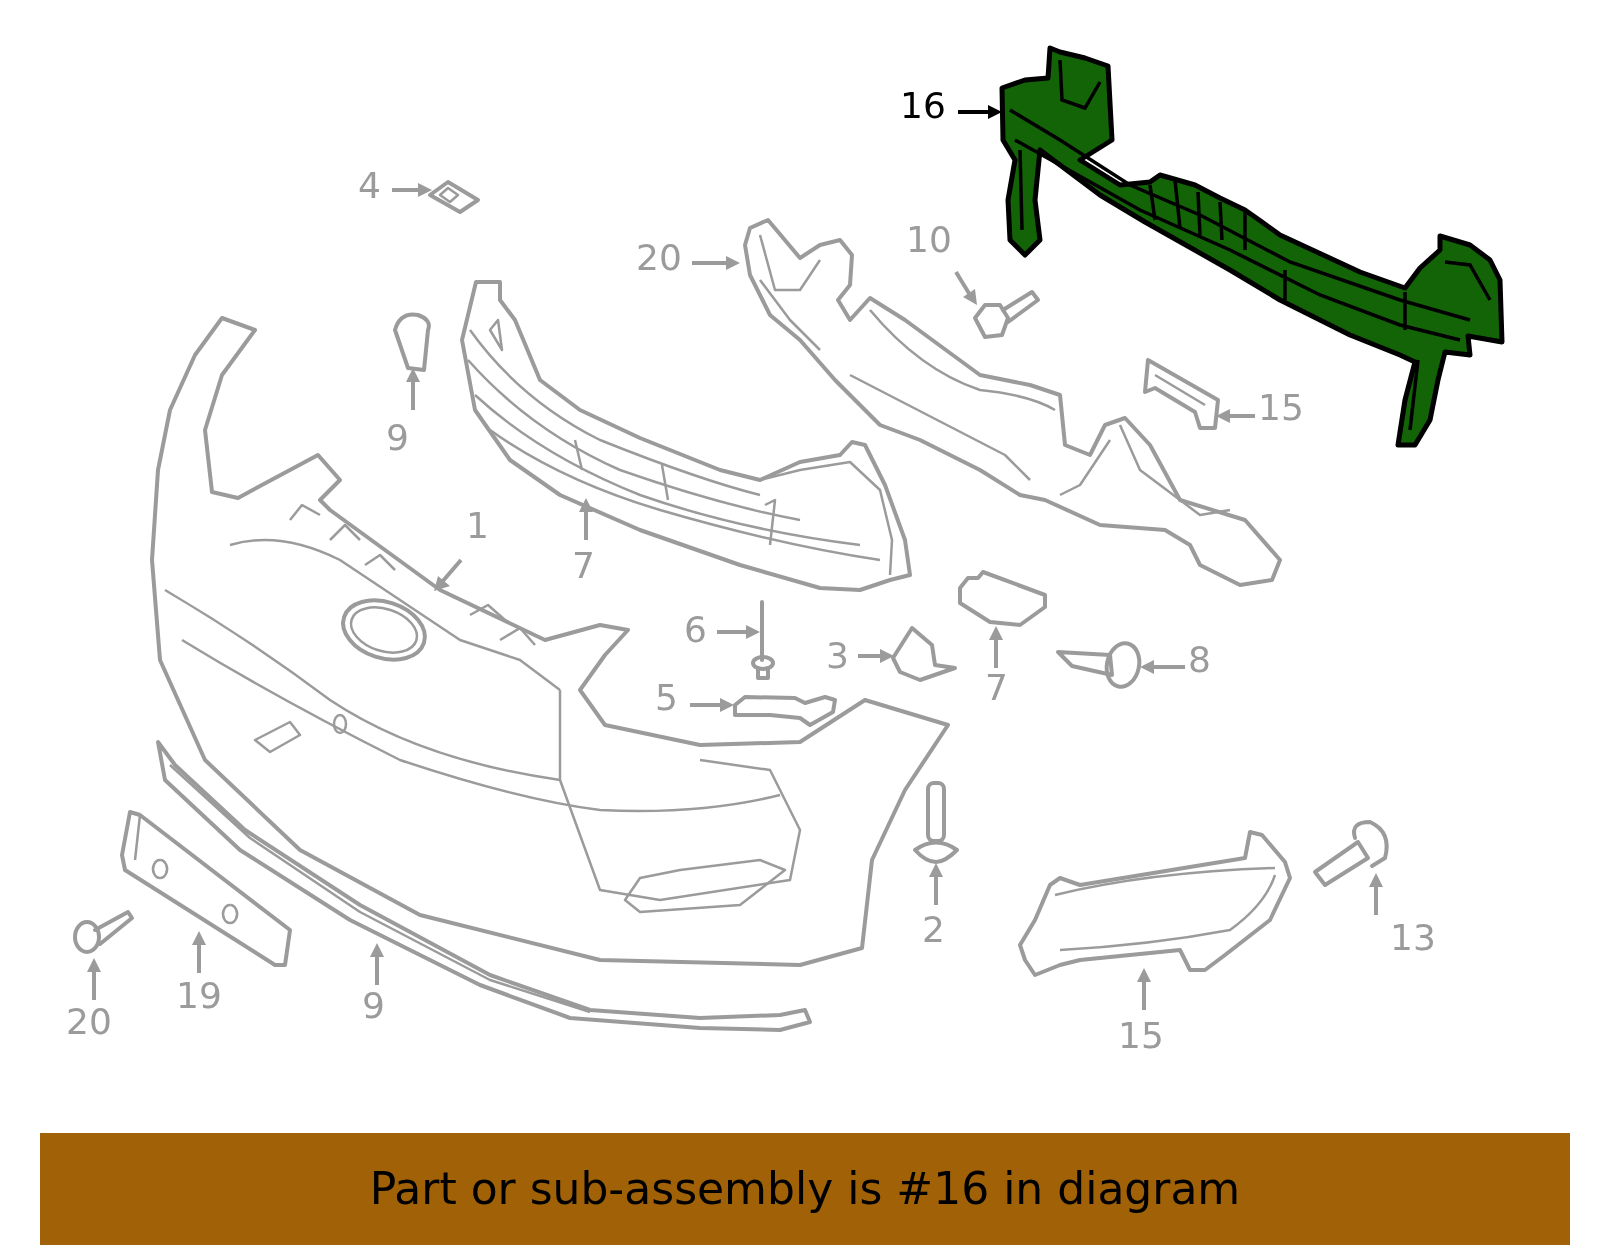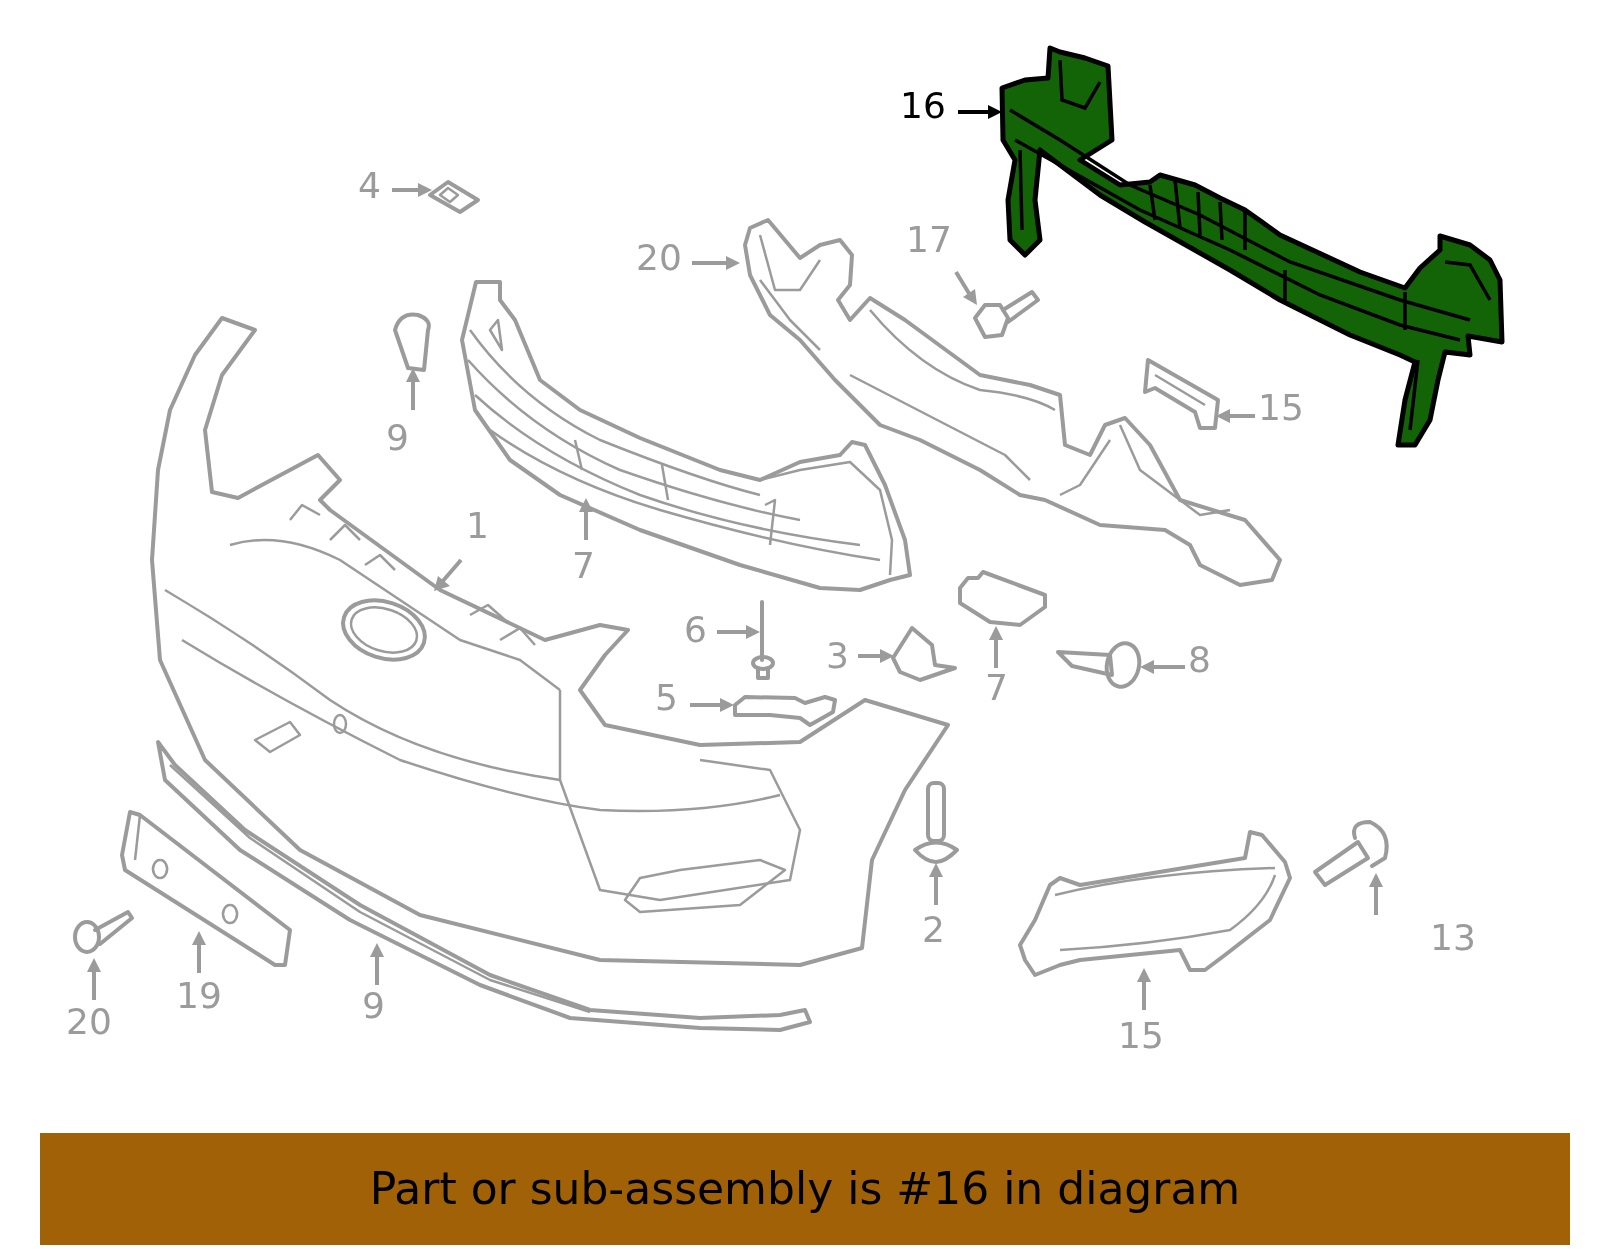--- a/index.html
+++ b/index.html
@@ -183,24 +183,24 @@
   <div class="callout" style="left:826px;top:638px">3</div>
   <div class="callout" style="left:358px;top:168px">4</div>
   <div class="callout" style="left:655px;top:680px">5</div>
   <div class="callout" style="left:684px;top:612px">6</div>
   <div class="callout" style="left:985px;top:670px">7</div>
   <div class="callout" style="left:1188px;top:642px">8</div>
   <div class="callout" style="left:362px;top:988px">9</div>
   <div class="callout" style="left:572px;top:548px">7</div>
   <div class="callout" style="left:386px;top:420px">9</div>
   <div class="callout" style="left:1118px;top:1018px">15</div>
-  <div class="callout" style="left:1430px;top:920px">13</div>
+  <div class="callout" style="left:1390px;top:920px">13</div>
   <div class="callout" style="left:636px;top:240px">20</div>
   <div class="callout" style="left:1258px;top:390px">15</div>
   <div class="callout highlight" style="left:900px;top:88px">16</div>
-  <div class="callout" style="left:906px;top:222px">17</div>
+  <div class="callout" style="left:906px;top:222px">10</div>
   <div class="callout" style="left:176px;top:978px">19</div>
   <div class="callout" style="left:66px;top:1004px">20</div>
 </div>
 
 <div id="banner">
   <div class="line">Part or sub-assembly is #16 in diagram</div>
 </div>
 
 </body></html>

